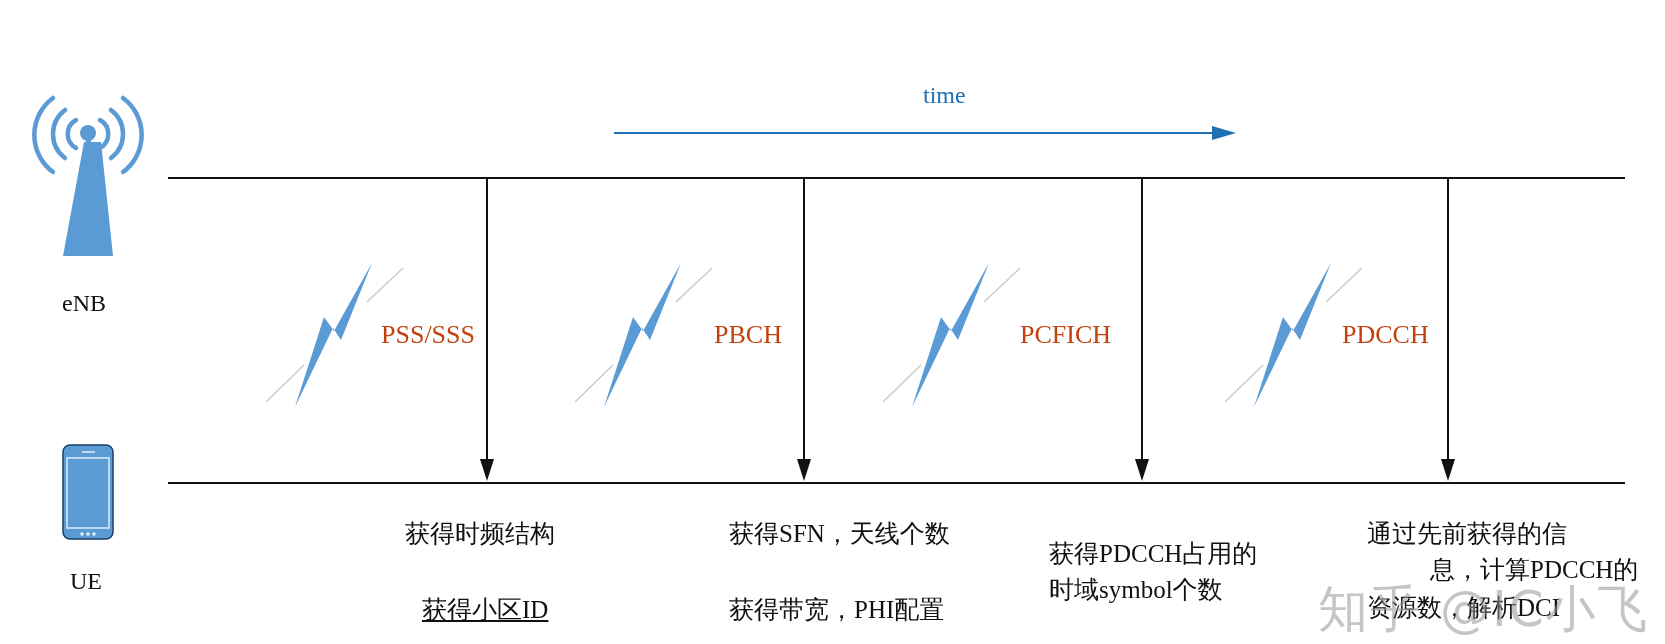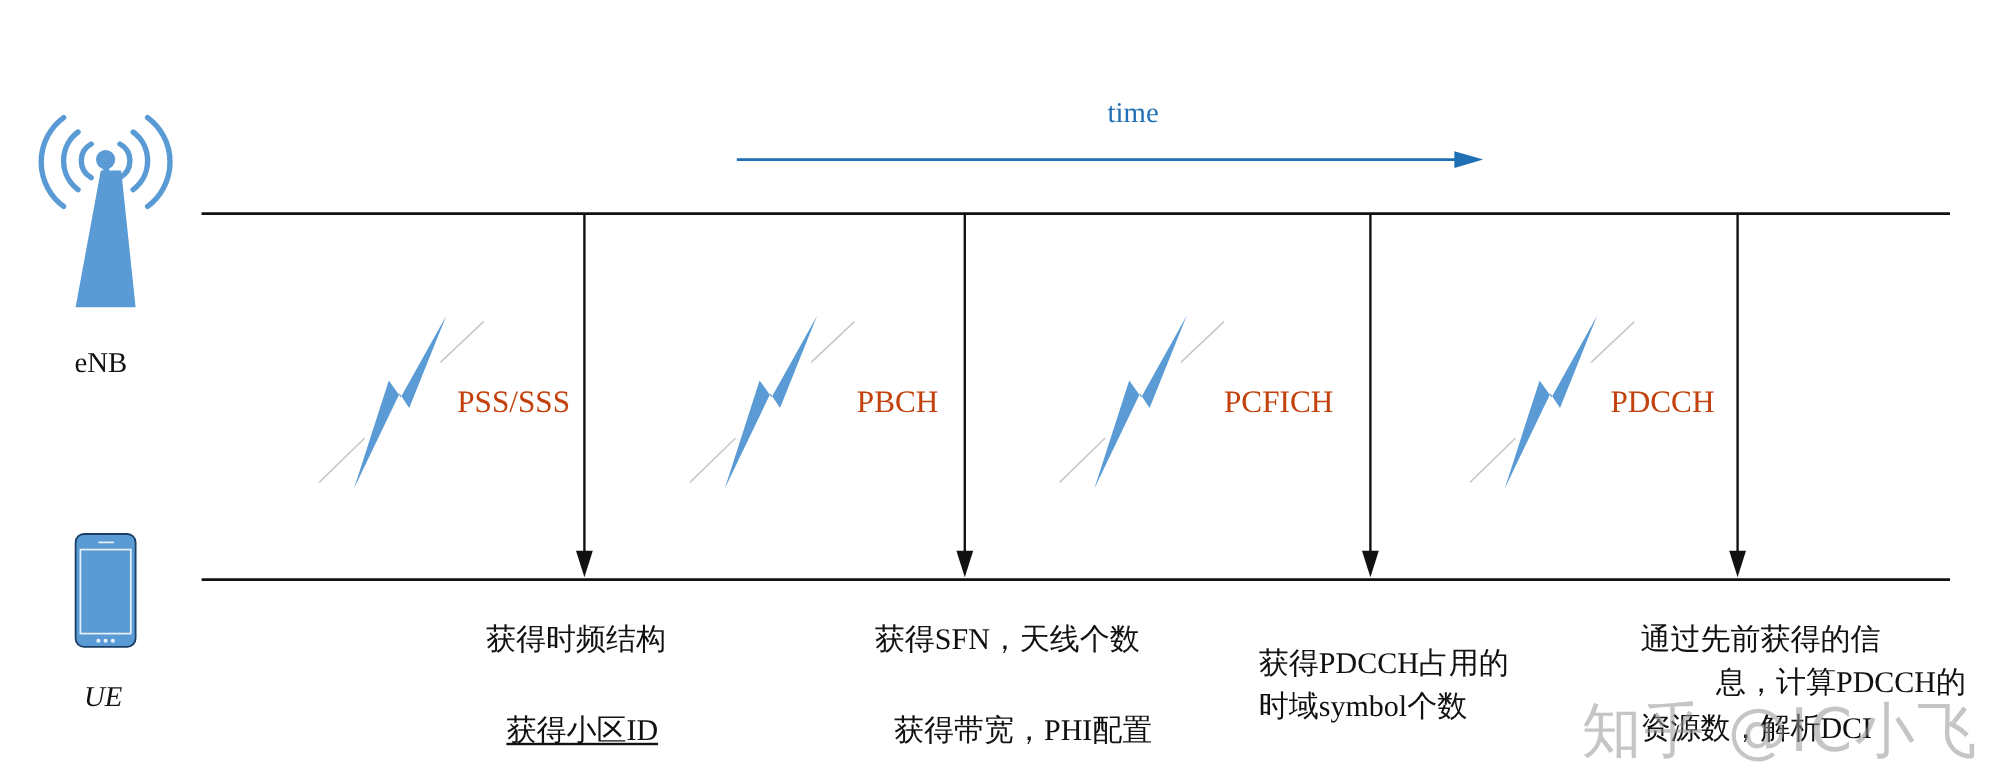--- a/index.html
+++ b/index.html
@@ -91,32 +91,32 @@
     <line x1="82" y1="452" x2="95" y2="452" stroke="#e9f2fb" stroke-width="1.4"></line>
     <circle cx="82" cy="534" r="1.7" fill="#e9f2fb"></circle>
     <circle cx="88" cy="534" r="1.7" fill="#e9f2fb"></circle>
     <circle cx="94" cy="534" r="1.7" fill="#e9f2fb"></circle>
   </g>
 </svg>
 
 <div class="lbl time-label" style="left:923px; top:82px;">time</div>
 
 <div class="lbl node-label" style="left:62px; top:290px;text-align:right;">eNB</div>
-<div class="lbl node-label" style="left:70px; top:568px;font-style:italic;">UE</div>
+<div class="lbl node-label" style="left:70px; top:568px;">UE</div>
 
 <div class="lbl sig-label" style="left:381px; top:320px;">PSS/SSS</div>
 <div class="lbl sig-label" style="left:714px; top:320px;">PBCH</div>
 <div class="lbl sig-label" style="left:1020px; top:320px;">PCFICH</div>
 <div class="lbl sig-label" style="left:1342px; top:320px;">PDCCH</div>
 
 <div class="lbl result" style="left:405px; top:516px;">获得时频结构</div>
 <div class="lbl result" style="left:422px; top:592px;text-decoration:underline;">获得小区ID</div>
 
 <div class="lbl result" style="left:729px; top:516px;">获得SFN，天线个数</div>
-<div class="lbl result" style="left:745px; top:592px;">获得带宽，PHI配置</div>
+<div class="lbl result" style="left:729px; top:592px;">获得带宽，PHI配置</div>
 
 <div class="lbl result" style="left:1049px; top:536px;">获得PDCCH占用的</div>
 <div class="lbl result" style="left:1049px; top:572px;">时域symbol个数</div>
 
 <div class="lbl result" style="left:1367px; top:516px;">通过先前获得的信</div>
 <div class="lbl result" style="left:1430px; top:552px;">息，计算PDCCH的</div>
 <div class="lbl result" style="left:1367px; top:590px;">资源数，解析DCI</div>
 
 <div class="watermark">知乎 @IC小飞</div>
 

